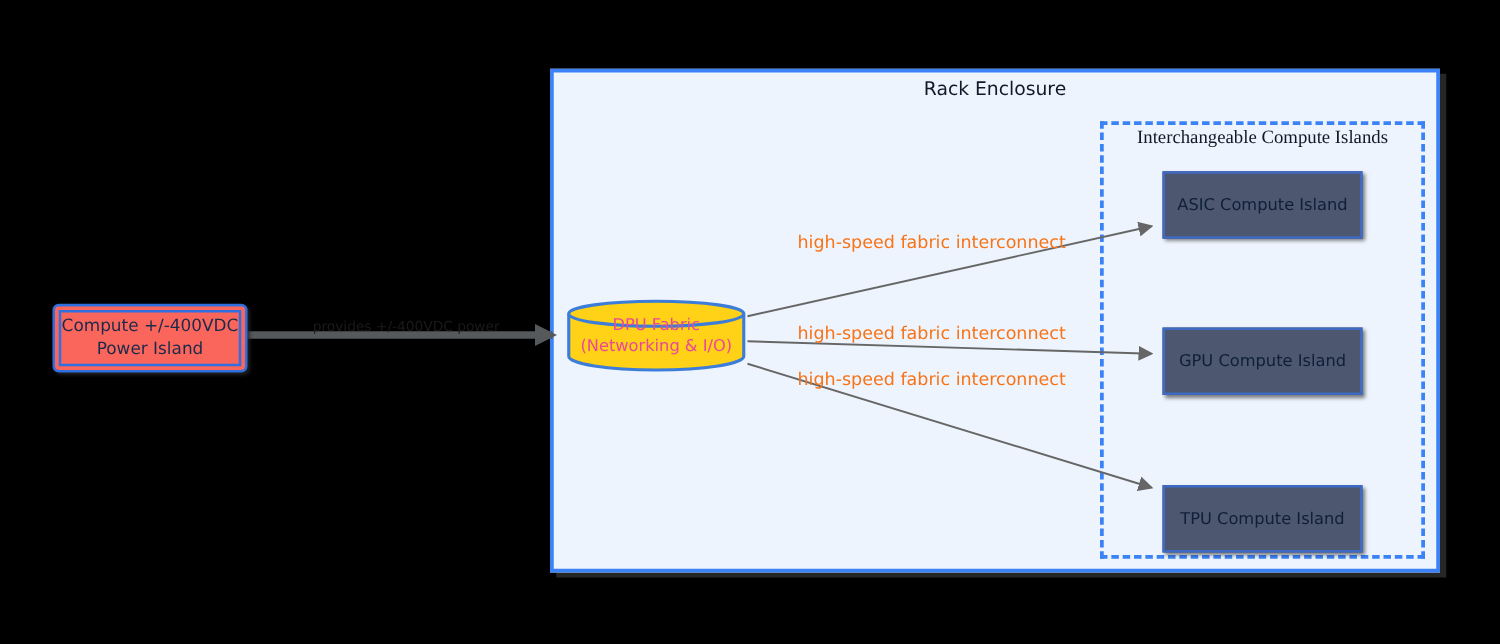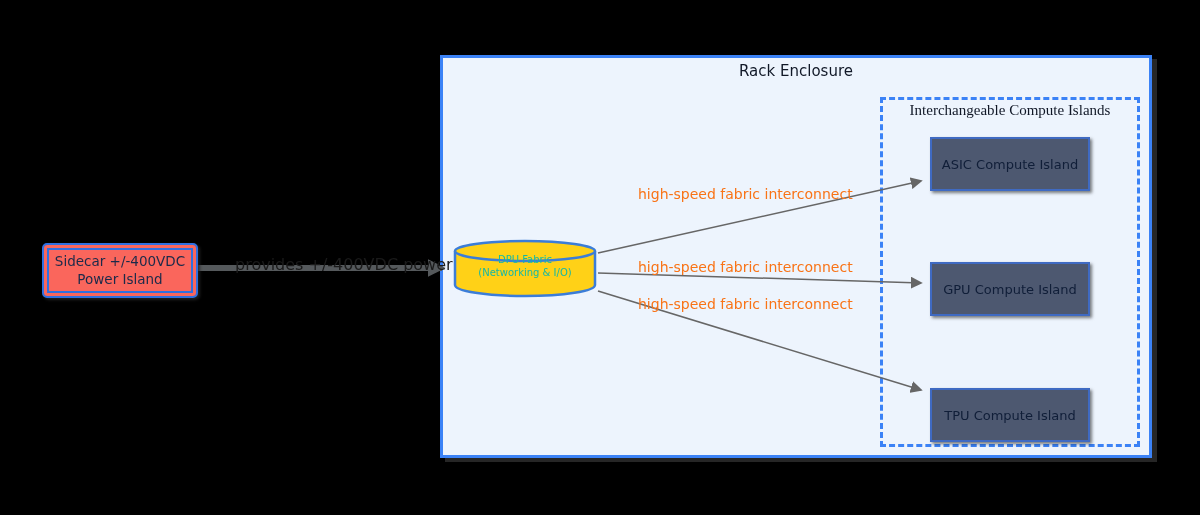--- a/index.html
+++ b/index.html
@@ -45,29 +45,29 @@
     box-shadow:inset 0 0 0 3px #fa665c, inset 0 0 0 5px #2f6fe0, 2px 2px 3px rgba(40,40,40,0.8);
     box-sizing:border-box;display:flex;flex-direction:column;align-items:center;justify-content:center;
     color:#1b2a4a;font-size:13.5px;line-height:1.3;text-align:center;z-index:3;
   }
   
   .dpu{
     left:452px;top:238px;width:146px;height:62px;z-index:3;
   }
   .dpu-text{
     position:absolute;left:0;top:15px;width:100%;text-align:center;
-    color:#14b8a6;font-size:10px;line-height:1.3;
+    color:#ec4899;font-size:13px;line-height:1.3;
   }
   
   .elabel{
     text-align:center;font-size:14px;color:#f97316;z-index:4;white-space:nowrap;
   }
   .power-edge-label{
     left:235px;top:255px;width:180px;text-align:center;
-    font-size:16px;font-weight:500;color:#1a1a1a;z-index:4;white-space:nowrap;
+    font-size:11px;font-weight:500;color:#1a1a1a;z-index:4;white-space:nowrap;
   }
   .edges{left:0;top:0;z-index:2;}
 </style>
 </head>
 <body>
 
 <div class="stage">
 
   <div class="abs rack"></div>
   <div class="abs rack-title">Rack Enclosure</div>
@@ -84,21 +84,21 @@
         <path d="M0,0 L10,5 L0,10 z" fill="#55595c"></path>
       </marker>
     </defs>
     <line x1="198" y1="268" x2="442" y2="268" stroke="#55595c" stroke-width="6" marker-end="url(#arrow-thick)"></line>
     <line x1="598" y1="253" x2="921" y2="181" stroke="#666666" stroke-width="1.5" marker-end="url(#arrow-thin)"></line>
     <line x1="598" y1="273" x2="921" y2="283" stroke="#666666" stroke-width="1.5" marker-end="url(#arrow-thin)"></line>
     <line x1="598" y1="291" x2="921" y2="390" stroke="#666666" stroke-width="1.5" marker-end="url(#arrow-thin)"></line>
   </svg>
 
   <div class="abs power">
-    <span>Sidecar +/-400VDC</span>
+    <span>Compute +/-400VDC</span>
     <span>Power Island</span>
   </div>
 
   <div class="abs power-edge-label">provides +/-400VDC power</div>
 
   <div class="abs dpu">
     <svg width="146" height="62" viewBox="0 0 146 62">
       <path d="M3,13 L3,47 A70,11 0 0 0 143,47 L143,13" fill="#ffd117" stroke="#3b7dd8" stroke-width="2.5"></path>
       <ellipse cx="73" cy="13" rx="70" ry="10" fill="#ffd117" stroke="#3b7dd8" stroke-width="2.5"></ellipse>
     </svg>

